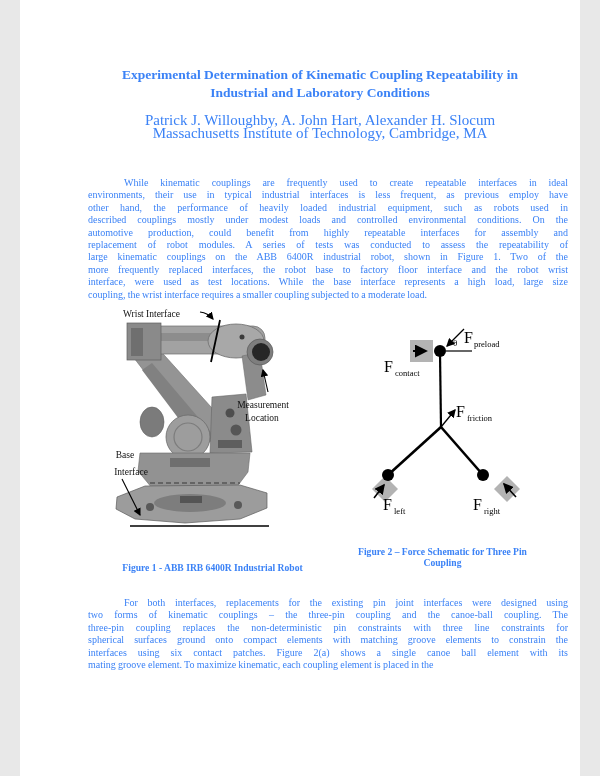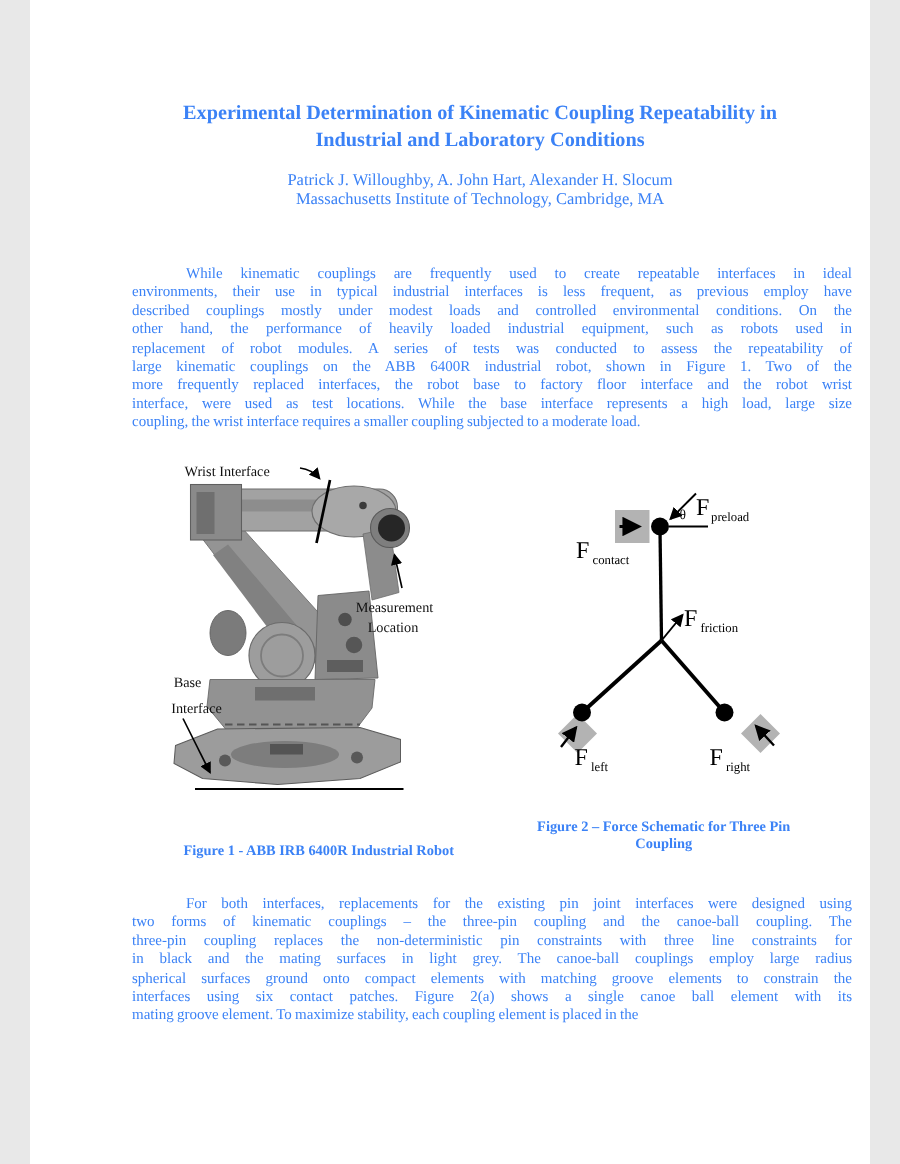--- a/index.html
+++ b/index.html
@@ -7,21 +7,21 @@
     position:relative; width:560px; height:776px; background:#ffffff;
     font-family:"Liberation Serif", serif; color:#3b82f6; overflow:hidden;
     margin:0 auto;
   }
   .title {
     position:absolute; left:60px; top:66px; width:480px;
     text-align:center; font-weight:bold; font-size:13.5px; line-height:18px;
   }
   .authors {
     position:absolute; left:60px; top:114px; width:480px;
-    text-align:center; font-size:11px; line-height:13px;
+    text-align:center; font-size:15px; line-height:13px;
   }
   .para {
     position:absolute; left:68px; width:480px;
     font-size:10px; line-height:12.4px; word-spacing:-0.3px;margin-top:20px;
   }
   .p1 { top:157px; }
   .p2 { top:577px; }
   .jline { text-align:justify; text-align-last:justify; height:12.4px; overflow:visible; }
   .jline.first { text-indent:36px; }
   .jline.last { text-align-last:left; }
@@ -50,22 +50,23 @@
   </div>
 
   <div class="authors">
     <div>Patrick J. Willoughby, A. John Hart, Alexander H. Slocum</div>
     <div>Massachusetts Institute of Technology, Cambridge, MA</div>
   </div>
 
   <div class="para p1">
       <div class="jline first">While kinematic couplings are frequently used to create repeatable interfaces in ideal</div>
       <div class="jline">environments, their use in typical industrial interfaces is less frequent, as previous employ have</div>
+      <div class="jline">other hand, the performance of heavily loaded industrial equipment, such as robots used in</div>
       <div class="jline">described couplings mostly under modest loads and controlled environmental conditions. On the</div>
-      <div class="jline">other hand, the performance of heavily loaded industrial equipment, such as robots used in</div>
+      <div class="jline">automotive production, could benefit from highly repeatable interfaces for assembly and</div>
       <div class="jline">replacement of robot modules. A series of tests was conducted to assess the repeatability of</div>
       <div class="jline">large kinematic couplings on the ABB 6400R industrial robot, shown in Figure 1. Two of the</div>
       <div class="jline">more frequently replaced interfaces, the robot base to factory floor interface and the robot wrist</div>
       <div class="jline">interface, were used as test locations. While the base interface represents a high load, large size</div>
       <div class="jline last">coupling, the wrist interface requires a smaller coupling subjected to a moderate load.</div>
     </div>
 
   <svg class="figwrap robot-svg" width="235" height="248" viewBox="0 0 235 248">
     <defs>
       <marker id="ah1" viewBox="0 0 10 10" refX="8.5" refY="5" markerWidth="7" markerHeight="7" orient="auto-start-reverse">
@@ -168,19 +169,18 @@
     <text x="124" y="189" class="fsub">right</text>
   </svg>
 
   <div class="caption cap1">Figure 1 - ABB IRB 6400R Industrial Robot</div>
   <div class="caption cap2">Figure 2 – Force Schematic for Three Pin Coupling</div>
 
   <div class="para p2">
       <div class="jline first">For both interfaces, replacements for the existing pin joint interfaces were designed using</div>
       <div class="jline">two forms of kinematic couplings – the three-pin coupling and the canoe-ball coupling. The</div>
       <div class="jline">three-pin coupling replaces the non-deterministic pin constraints with three line constraints for</div>
-      <div class="jline">in black and the mating surfaces in light grey. The canoe-ball couplings employ large radius</div>
       <div class="jline">spherical surfaces ground onto compact elements with matching groove elements to constrain the</div>
       <div class="jline">interfaces using six contact patches. Figure 2(a) shows a single canoe ball element with its</div>
-      <div class="jline last">mating groove element. To maximize stability, each coupling element is placed in the</div>
+      <div class="jline last">mating groove element. To maximize kinematic, each coupling element is placed in the</div>
     </div>
 
 </div>
 
 </body></html>

